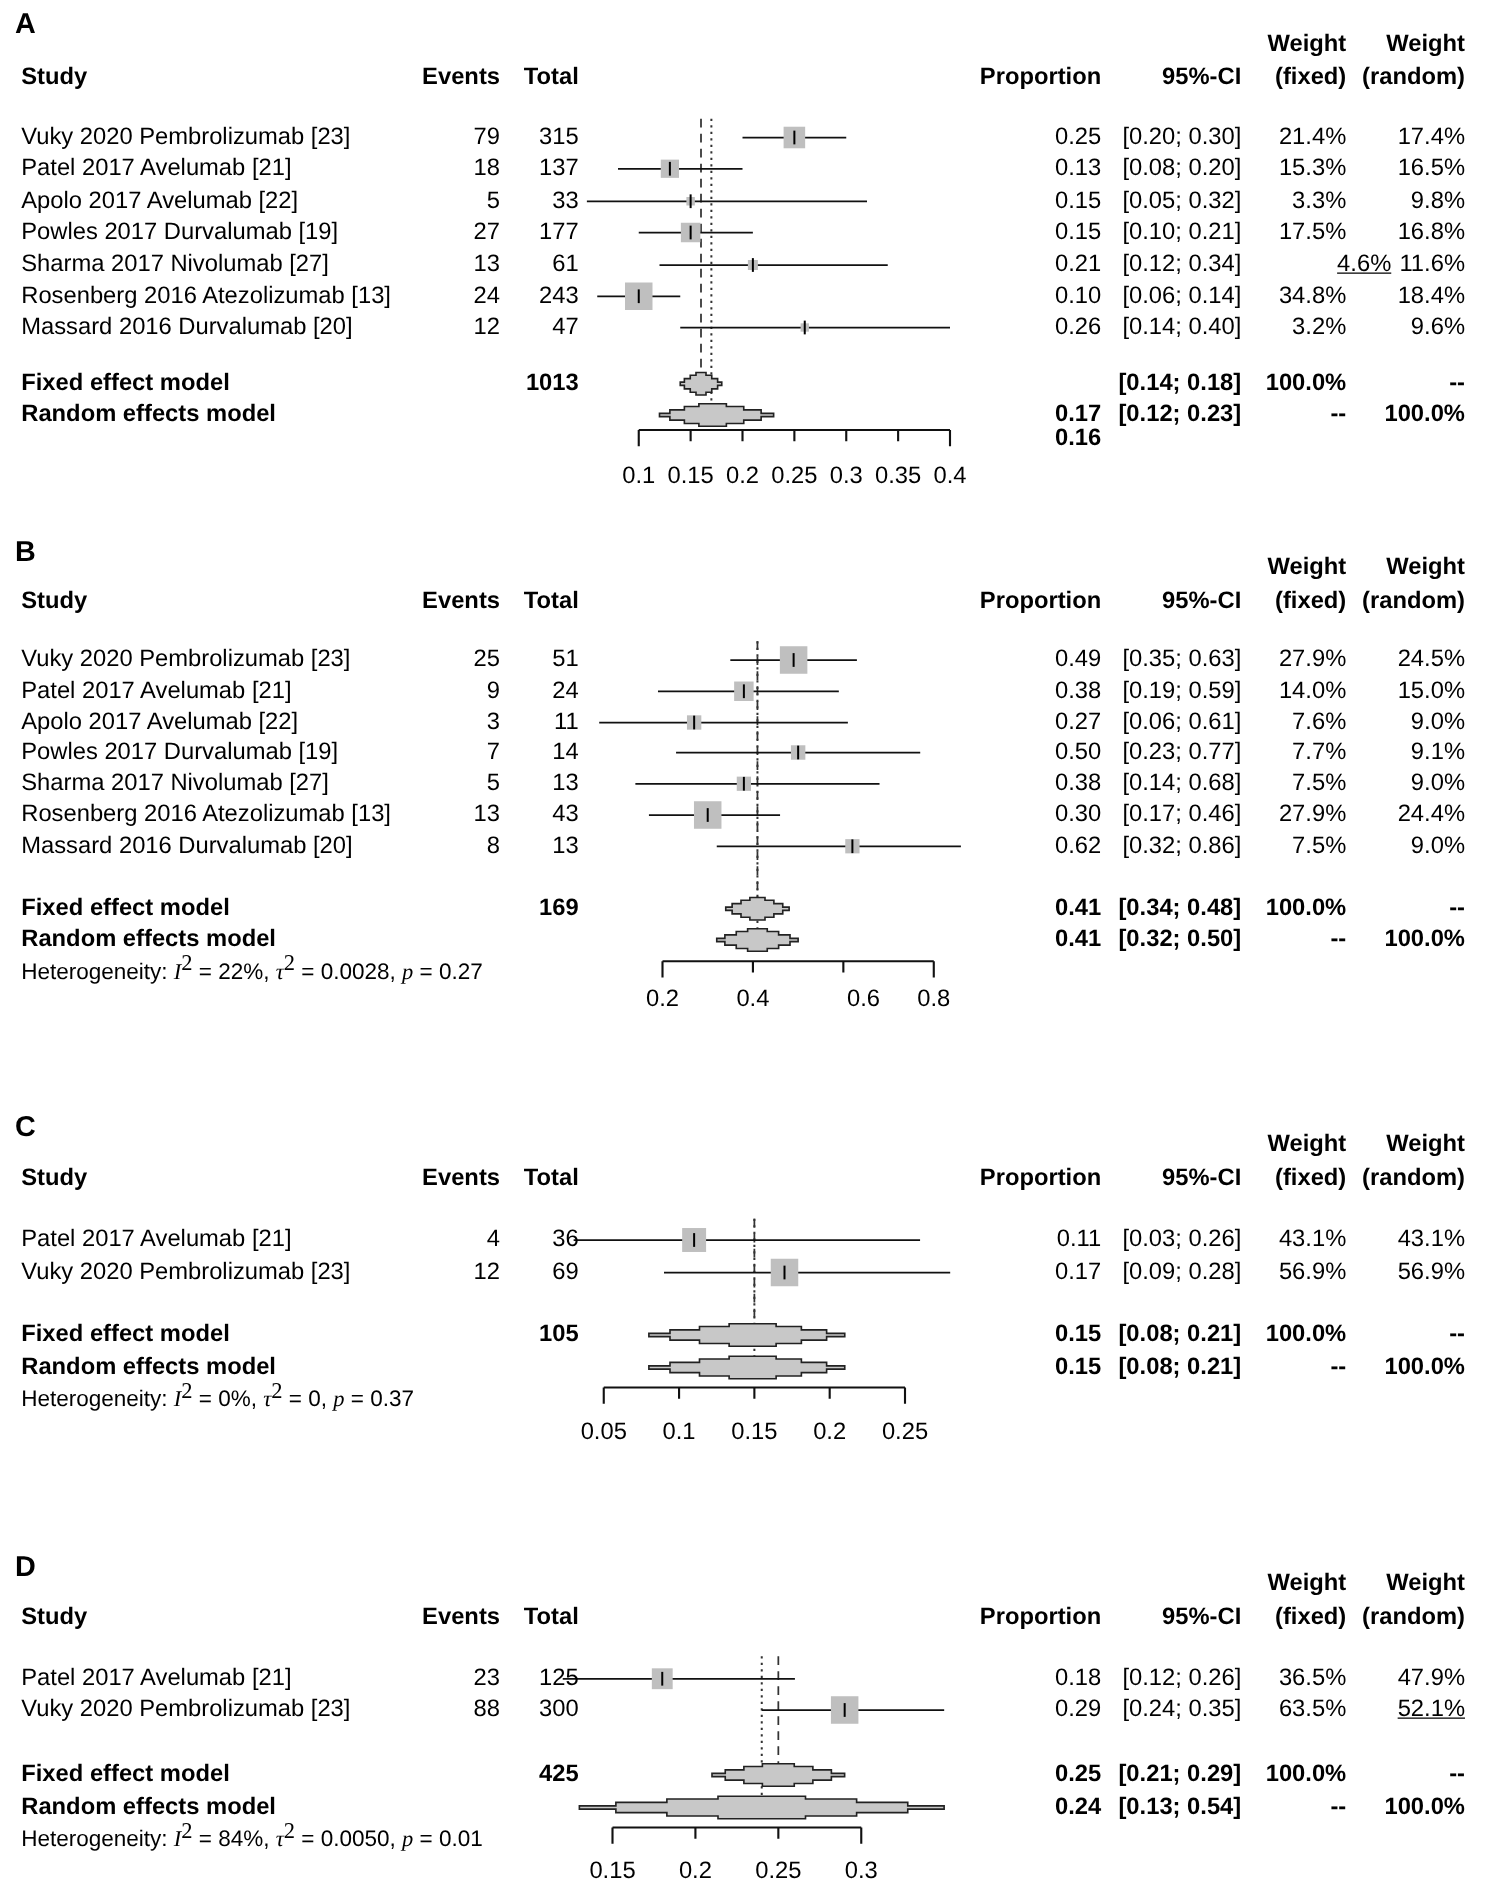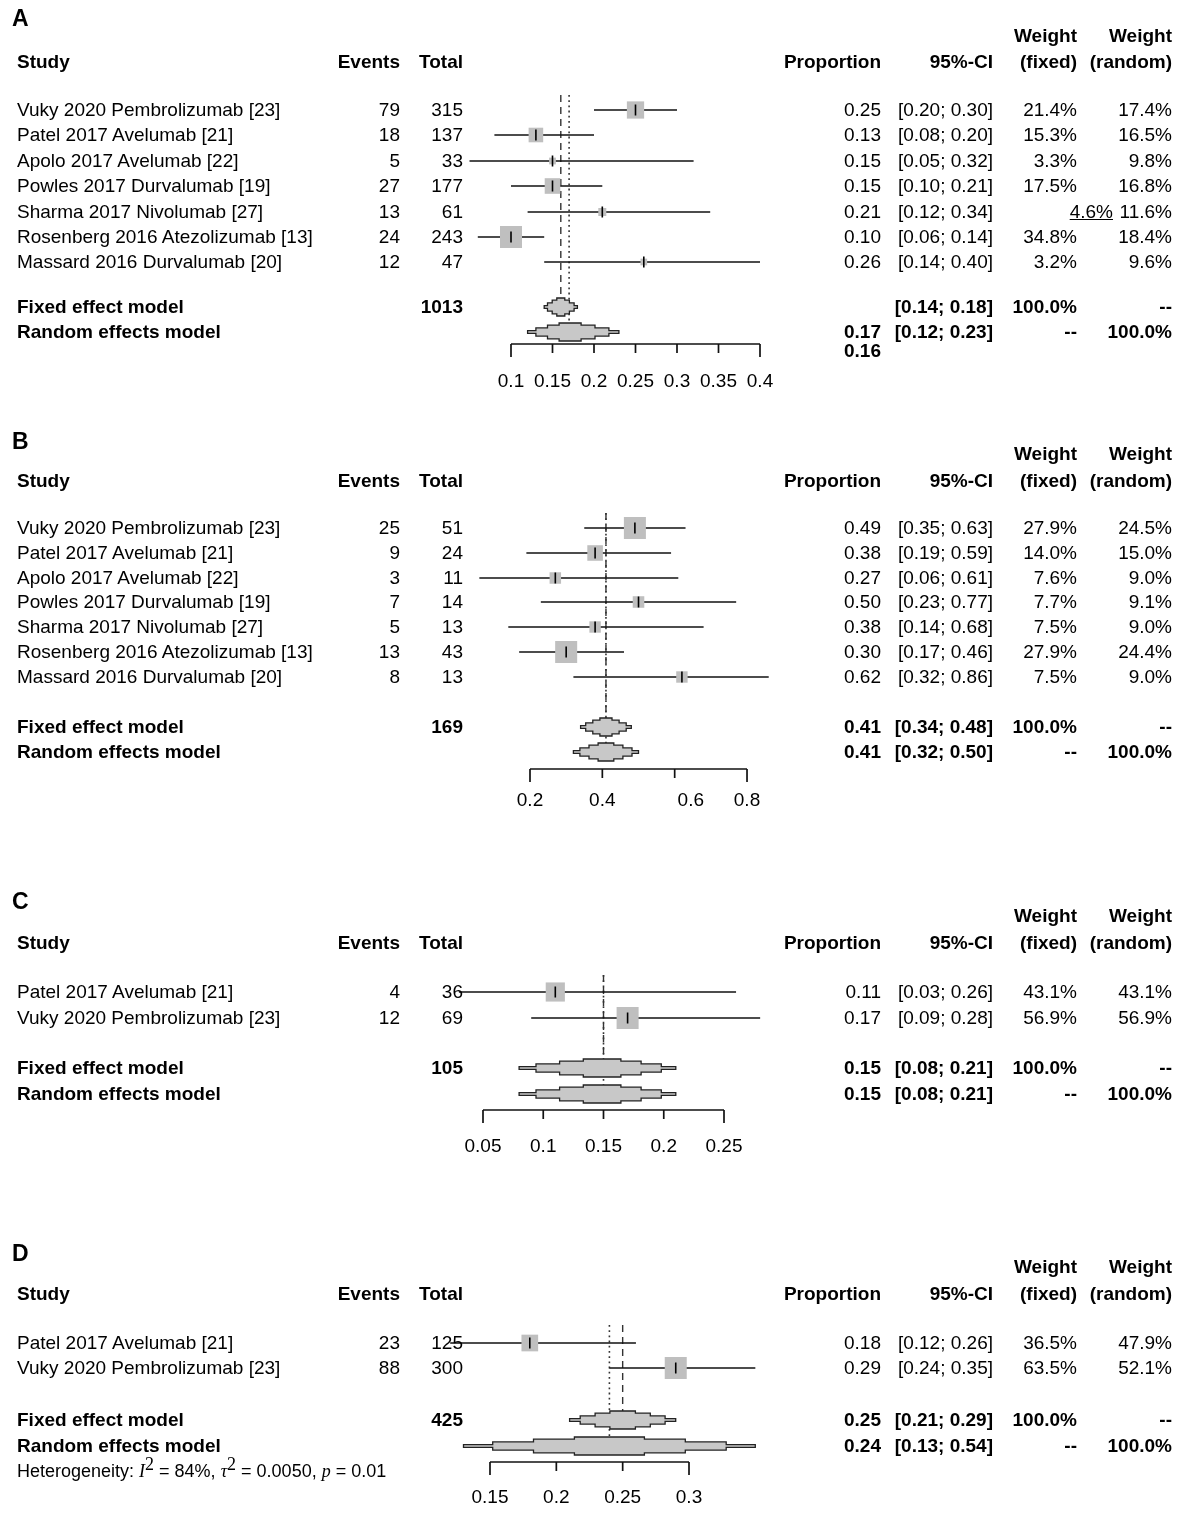--- a/index.html
+++ b/index.html
@@ -256,20 +256,21 @@
     <div class="cell right bold" style="left: 383px; top: 714px; width: 80px;">169</div>
     <div class="cell right bold" style="left: 749px; top: 714px; width: 132px;">0.41</div>
     <div class="cell right bold" style="left: 859px; top: 714px; width: 134px;">[0.34; 0.48]</div>
     <div class="cell right bold" style="left: 968px; top: 714px; width: 109px;">100.0%</div>
     <div class="cell right bold" style="left: 1058px; top: 714px; width: 114px;">--</div>
     <div class="cell bold" style="left: 17px; top: 739px; width: 300px;">Random effects model</div>
     <div class="cell right bold" style="left: 749px; top: 739px; width: 132px;">0.41</div>
     <div class="cell right bold" style="left: 859px; top: 739px; width: 134px;">[0.32; 0.50]</div>
     <div class="cell right bold" style="left: 968px; top: 739px; width: 109px;">--</div>
     <div class="cell right bold" style="left: 1058px; top: 739px; width: 114px;">100.0%</div>
+    <div class="cell het" style="left: 17px; top: 764px; width: 560px;"><span>Heterogeneity: </span><span class="sym">I</span><span class="sup">2</span><span> = 22%, </span><span class="sym">τ</span><span class="sup">2</span><span> = 0.0028, </span><span class="sym">p</span><span> = 0.27</span></div>
     <div class="cell center" style="left: 497px; top: 787px; width: 66px;">0.2</div>
     <div class="cell center" style="left: 569.34px; top: 787px; width: 66px;">0.4</div>
     <div class="cell center" style="left: 638px; top: 787px; width: 66px; text-align: right;">0.6</div>
     <div class="cell center" style="left: 714.02px; top: 787px; width: 66px;">0.8</div>
     <div class="plabel" style="top: 888px;">C</div>
     <div class="cell right bold" style="left: 968px; top: 903px; width: 109px;">Weight</div>
     <div class="cell right bold" style="left: 1058px; top: 903px; width: 114px;">Weight</div>
     <div class="cell bold" style="left: 17px; top: 930px; width: 300px;">Study</div>
     <div class="cell right bold" style="left: 320px; top: 930px; width: 80px;">Events</div>
     <div class="cell right bold" style="left: 383px; top: 930px; width: 80px;">Total</div>
@@ -295,20 +296,21 @@
     <div class="cell right bold" style="left: 383px; top: 1055px; width: 80px;">105</div>
     <div class="cell right bold" style="left: 749px; top: 1055px; width: 132px;">0.15</div>
     <div class="cell right bold" style="left: 859px; top: 1055px; width: 134px;">[0.08; 0.21]</div>
     <div class="cell right bold" style="left: 968px; top: 1055px; width: 109px;">100.0%</div>
     <div class="cell right bold" style="left: 1058px; top: 1055px; width: 114px;">--</div>
     <div class="cell bold" style="left: 17px; top: 1081px; width: 300px;">Random effects model</div>
     <div class="cell right bold" style="left: 749px; top: 1081px; width: 132px;">0.15</div>
     <div class="cell right bold" style="left: 859px; top: 1081px; width: 134px;">[0.08; 0.21]</div>
     <div class="cell right bold" style="left: 968px; top: 1081px; width: 109px;">--</div>
     <div class="cell right bold" style="left: 1058px; top: 1081px; width: 114px;">100.0%</div>
+    <div class="cell het" style="left: 17px; top: 1106px; width: 560px;"><span>Heterogeneity: </span><span class="sym">I</span><span class="sup">2</span><span> = 0%, </span><span class="sym">τ</span><span class="sup">2</span><span> = 0, </span><span class="sym">p</span><span> = 0.37</span></div>
     <div class="cell center" style="left: 450px; top: 1133px; width: 66px;">0.05</div>
     <div class="cell center" style="left: 510.25px; top: 1133px; width: 66px;">0.1</div>
     <div class="cell center" style="left: 570.5px; top: 1133px; width: 66px;">0.15</div>
     <div class="cell center" style="left: 630.75px; top: 1133px; width: 66px;">0.2</div>
     <div class="cell center" style="left: 691px; top: 1133px; width: 66px;">0.25</div>
     <div class="plabel" style="top: 1240px;">D</div>
     <div class="cell right bold" style="left: 968px; top: 1254px; width: 109px;">Weight</div>
     <div class="cell right bold" style="left: 1058px; top: 1254px; width: 114px;">Weight</div>
     <div class="cell bold" style="left: 17px; top: 1281px; width: 300px;">Study</div>
     <div class="cell right bold" style="left: 320px; top: 1281px; width: 80px;">Events</div>
@@ -323,21 +325,21 @@
     <div class="cell right" style="left: 749px; top: 1330px; width: 132px;">0.18</div>
     <div class="cell right" style="left: 859px; top: 1330px; width: 134px;">[0.12; 0.26]</div>
     <div class="cell right" style="left: 968px; top: 1330px; width: 109px;">36.5%</div>
     <div class="cell right" style="left: 1058px; top: 1330px; width: 114px;">47.9%</div>
     <div class="cell" style="left: 17px; top: 1355px; width: 300px;">Vuky 2020 Pembrolizumab [23]</div>
     <div class="cell right" style="left: 320px; top: 1355px; width: 80px;">88</div>
     <div class="cell right" style="left: 383px; top: 1355px; width: 80px;">300</div>
     <div class="cell right" style="left: 749px; top: 1355px; width: 132px;">0.29</div>
     <div class="cell right" style="left: 859px; top: 1355px; width: 134px;">[0.24; 0.35]</div>
     <div class="cell right" style="left: 968px; top: 1355px; width: 109px;">63.5%</div>
-    <div class="cell right" style="left: 1058px; top: 1355px; width: 114px;">52.1%</div>
+    <div class="cell right" style="left: 1058px; top: 1355px; width: 114px; text-decoration: underline;">52.1%</div>
     <div class="cell bold" style="left: 17px; top: 1407px; width: 300px;">Fixed effect model</div>
     <div class="cell right bold" style="left: 383px; top: 1407px; width: 80px;">425</div>
     <div class="cell right bold" style="left: 749px; top: 1407px; width: 132px;">0.25</div>
     <div class="cell right bold" style="left: 859px; top: 1407px; width: 134px;">[0.21; 0.29]</div>
     <div class="cell right bold" style="left: 968px; top: 1407px; width: 109px;">100.0%</div>
     <div class="cell right bold" style="left: 1058px; top: 1407px; width: 114px;">--</div>
     <div class="cell bold" style="left: 17px; top: 1433px; width: 300px;">Random effects model</div>
     <div class="cell right bold" style="left: 749px; top: 1433px; width: 132px;">0.24</div>
     <div class="cell right bold" style="left: 859px; top: 1433px; width: 134px;">[0.13; 0.54]</div>
     <div class="cell right bold" style="left: 968px; top: 1433px; width: 109px;">--</div>

